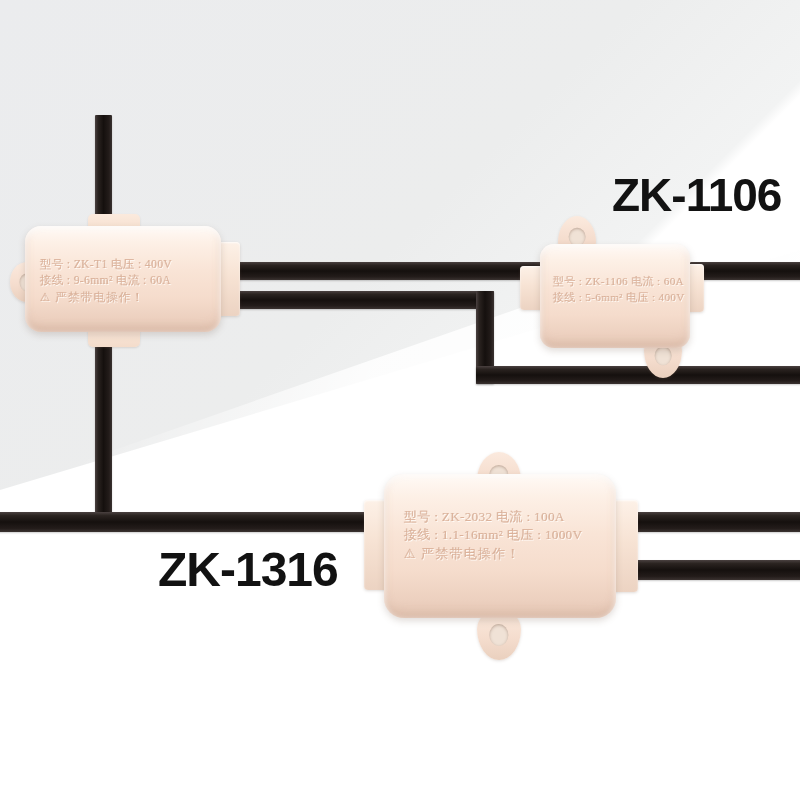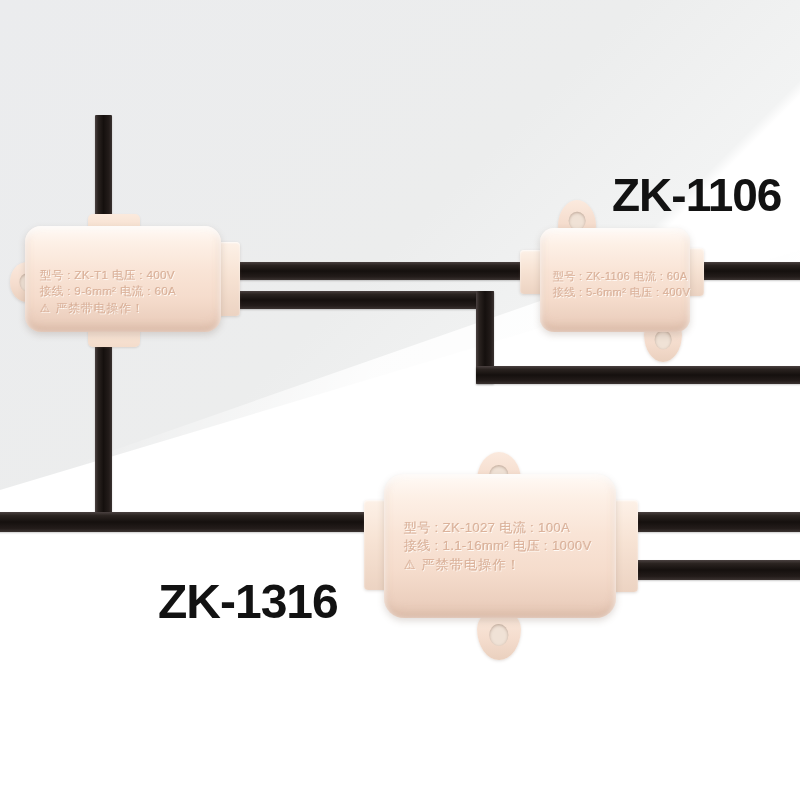--- a/index.html
+++ b/index.html
@@ -108,24 +108,23 @@
 
   
   .spec {
     position: absolute;
     color: rgba(218,176,152,0.92);
     text-shadow:
        0.7px 0.7px 0 rgba(255,252,249,0.95),
       -0.5px -0.5px 0 rgba(196,152,128,0.45);
     line-height: 1.42;
     white-space: nowrap;
-    font-family: Liberation Sans, sans-serif;
+    font-family: Liberation Serif, serif;
     letter-spacing: 0.4px;
     pointer-events: none;
-    margin-top: 11px;
   }
   .spec .row { display: block; }
   .spec .warn { letter-spacing: 1.2px; }
 
   
   .caption {
     position: absolute;
     font-family: "Liberation Sans", sans-serif;
     font-weight: 700;
     color: #121212;
@@ -175,21 +174,21 @@
 
     <div class="body" style="left:15px; top:16px; width:196px; height:106px;"></div>
 
     <div class="spec" style="left:30px; top:46px; font-size:11.5px;">
       <span class="row">型号 : ZK-T1      电压 : 400V</span>
       <span class="row">接线 : 9-6mm²   电流 : 60A</span>
       <span class="row warn">⚠ 严禁带电操作！</span>
     </div>
   </div>
 
-  <div class="conn" style="left:520px; top:200px; width:190px; height:165px;">
+  <div class="conn" style="left:520px; top:216px; width:190px; height:165px;">
 
     <div class="tab" style="left:38px; top:0px; width:38px; height:42px;"></div>
 
     <div class="tab down" style="left:124px; top:118px; width:38px; height:44px;"></div>
 
     <div class="port" style="left:0px; top:50px; width:28px; height:44px;"></div>
 
     <div class="port" style="left:156px; top:48px; width:28px; height:48px;"></div>
 
     <div class="body" style="left:20px; top:28px; width:150px; height:104px; border-radius:14px;"></div>
@@ -206,24 +205,24 @@
 
     <div class="tab down" style="left:117px; top:158px; width:44px; height:50px;"></div>
 
     <div class="port" style="left:4px; top:48px; width:32px; height:90px;"></div>
 
     <div class="port" style="left:246px; top:48px; width:32px; height:92px;"></div>
 
     <div class="body" style="left:24px; top:22px; width:232px; height:144px; border-radius:20px;"></div>
 
     <div class="spec" style="left:44px; top:56px; font-size:13px;">
-      <span class="row">型号 : ZK-1027     电流 : 100A</span>
+      <span class="row">型号 : ZK-2032     电流 : 100A</span>
       <span class="row">接线 : 1.1-16mm²  电压 : 1000V</span>
       <span class="row warn">⚠ 严禁带电操作！</span>
     </div>
   </div>
 
   <div class="caption" style="left:612px; top:168px; font-size:46px;">ZK-1106</div>
 
 
-  <div class="caption" style="left:158px; top:542px; font-size:48px;margin-top:32px;">ZK-1316</div>
+  <div class="caption" style="left:158px; top:542px; font-size:48px;">ZK-1316</div>
 
 </div>
 
 </body></html>

